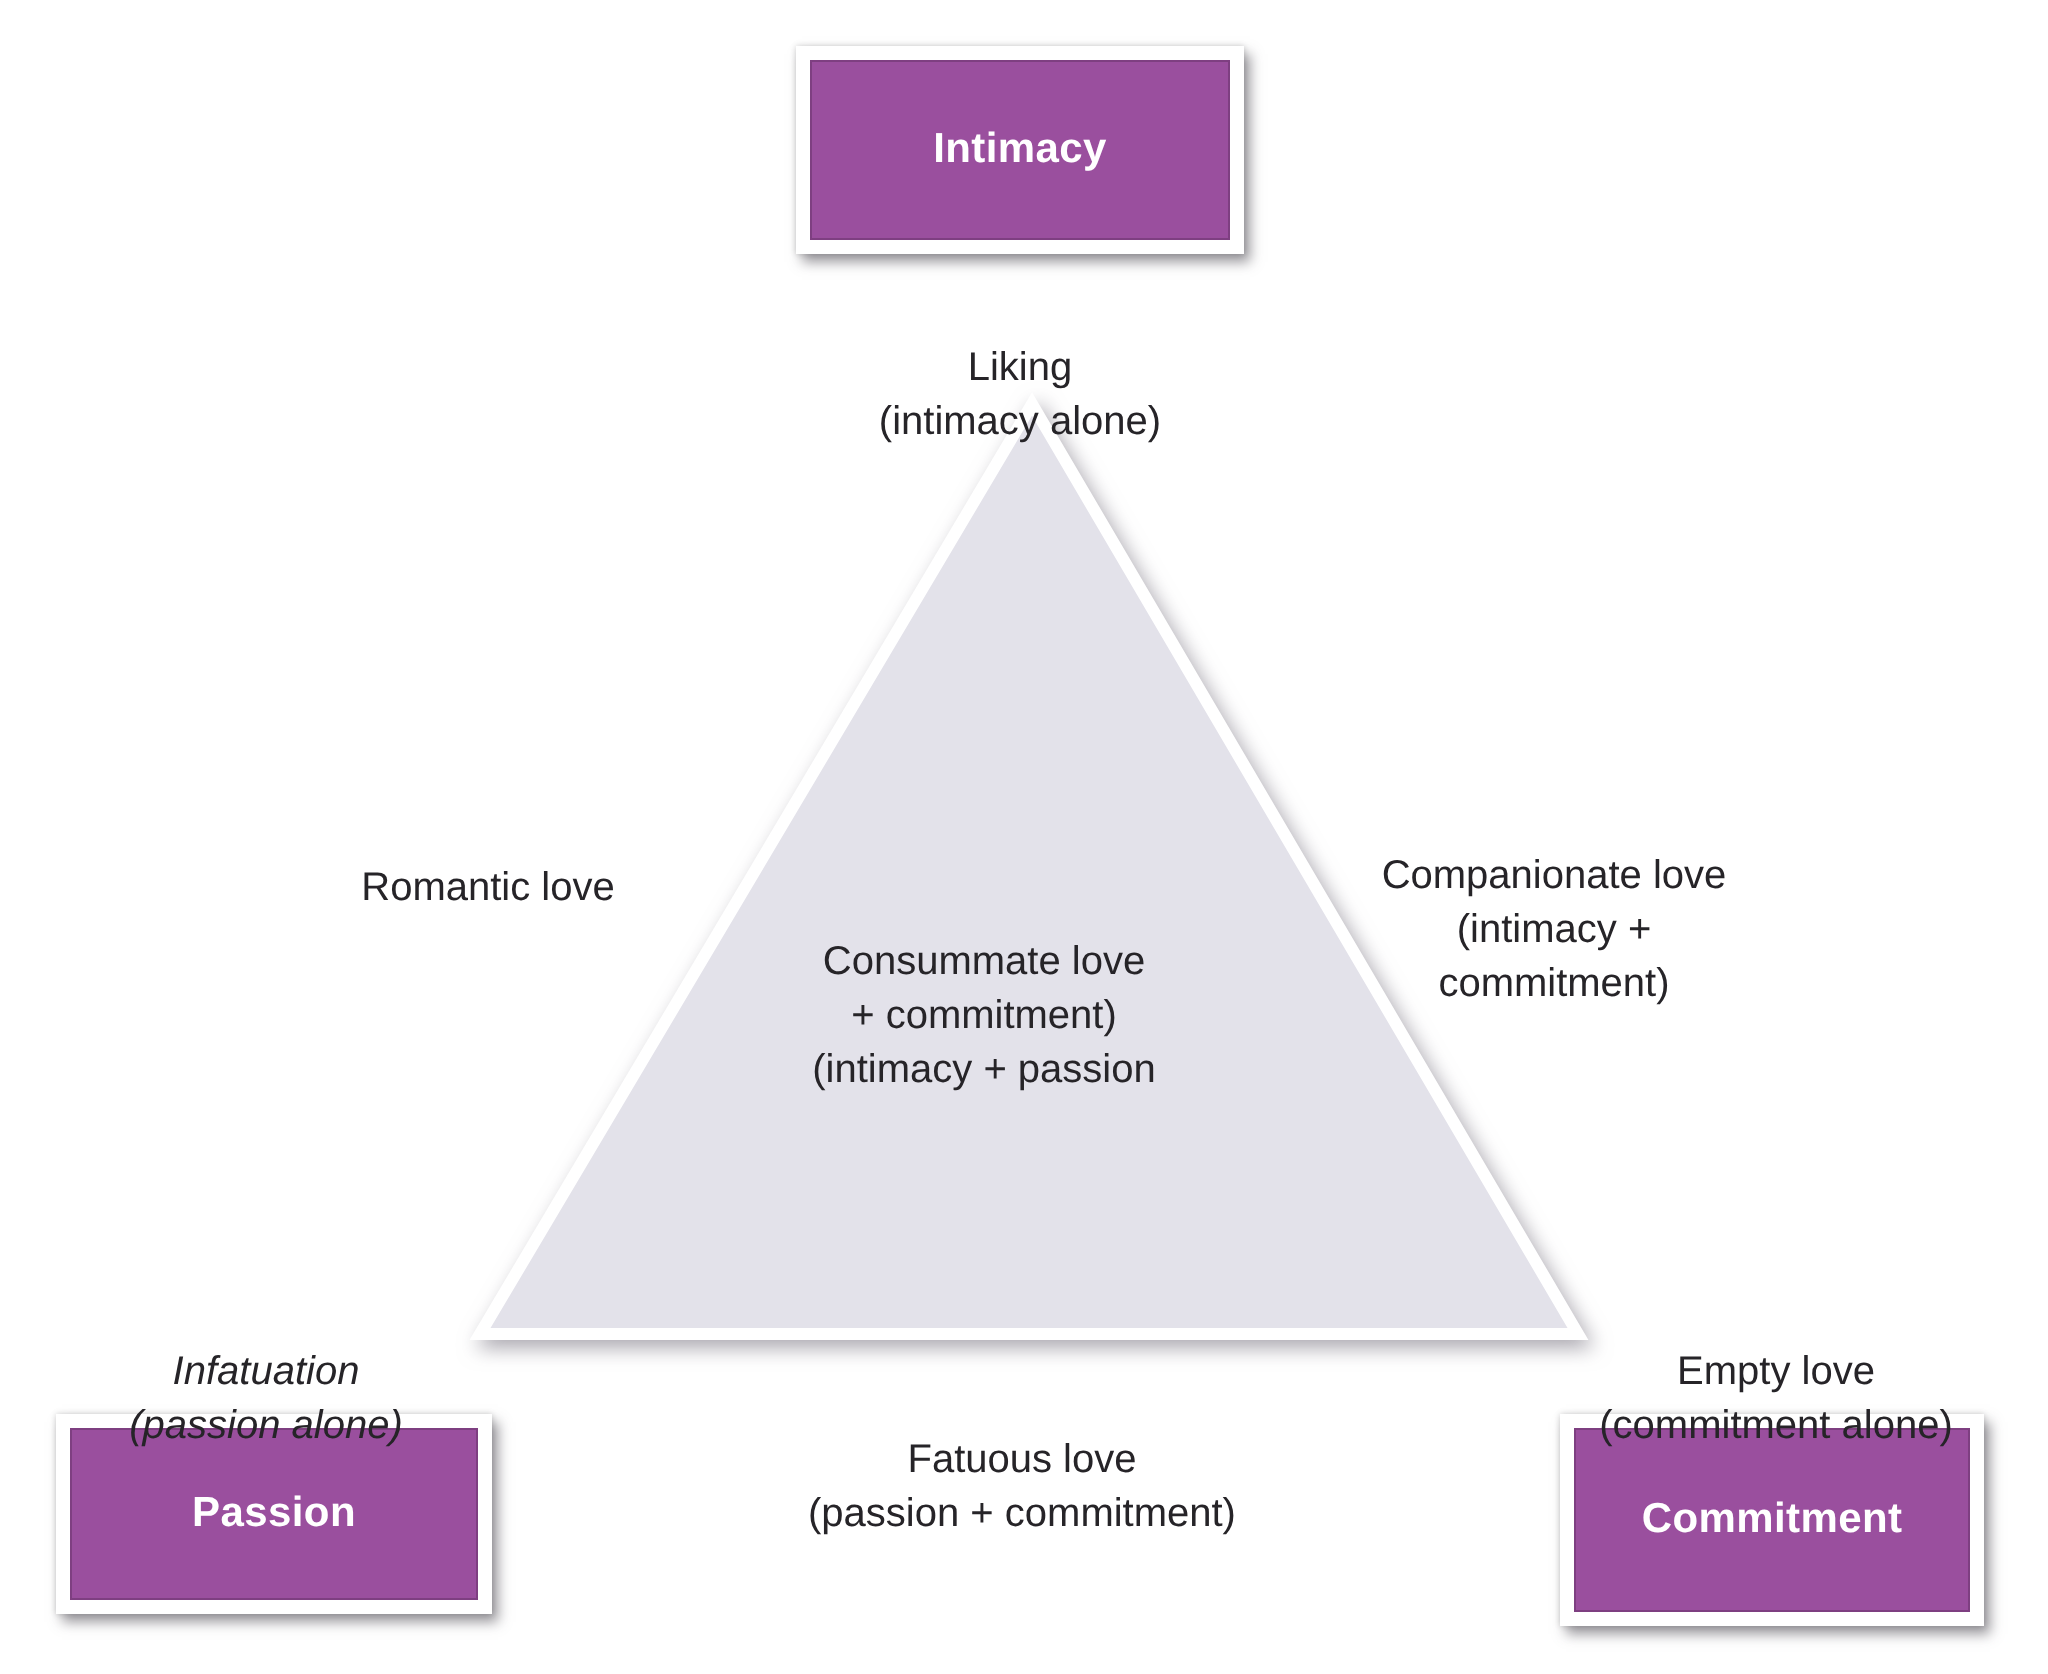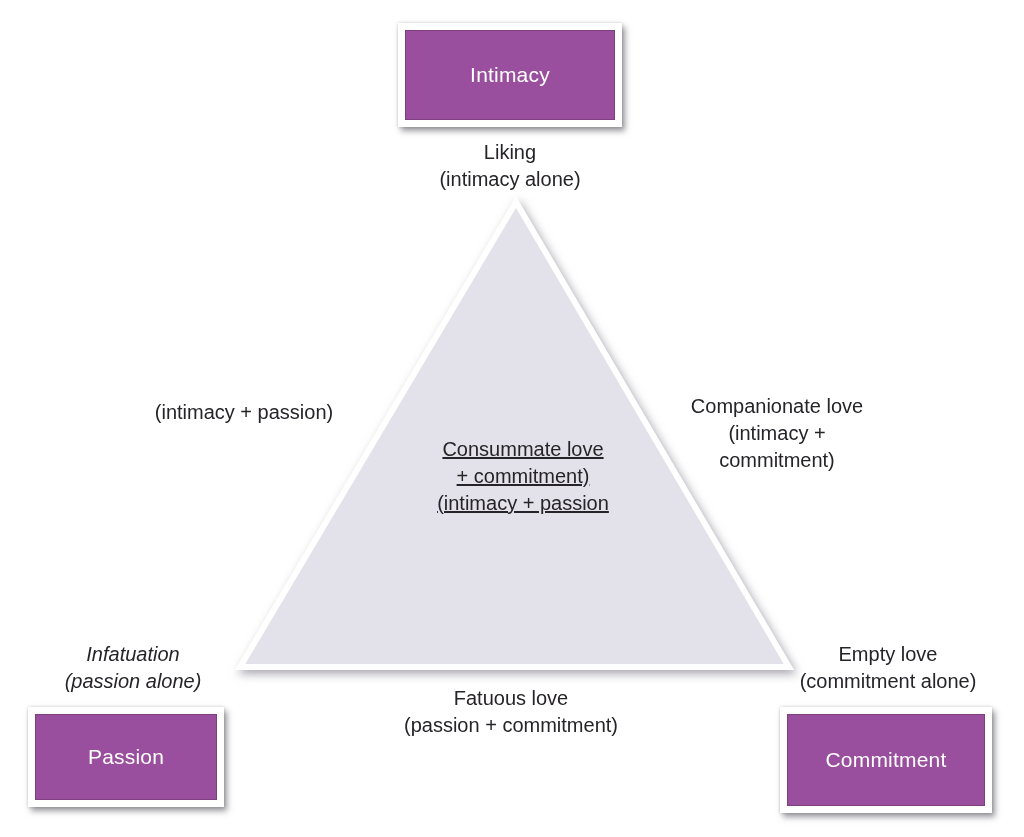--- a/index.html
+++ b/index.html
@@ -41,38 +41,39 @@
     width: 100%;
     height: 100%;
     background: var(--box-purple, #9A4F9E);
     border: 1px solid var(--box-purple-dark, #7E3F81);
     display: flex;
     align-items: center;
     justify-content: center;
   }
   .pbox-label {
     color: var(--box-label-text, #fff);
-    font-weight: normal;
+    font-weight: bold;
     font-size: 21px;
     letter-spacing: 0.2px;
   }
   .intimacy-box   { left: 398px; top: 23px;  width: 224px; height: 104px; }
-  .passion-box    { left: 28px;  top: 707px; width: 196px; height: 100px; }
+  .passion-box    { left: 28px;  top: 707px; width: 218px; height: 100px; }
   .commitment-box { left: 780px; top: 707px; width: 212px; height: 106px; }
   .label {
     position: absolute;
     text-align: center;
     font-size: 20px;
     line-height: 27px;
     color: var(--text-dark, #262428);
+    margin-top: 32px;
   }
   .liking        { left: 360px; top: 139px; width: 300px; }
   .romantic      { left: 104px; top: 399px; width: 280px; }
   .companionate  { left: 637px; top: 393px; width: 280px; }
-  .consummate    { left: 383px; top: 436px; width: 280px; text-decoration: underline; }
+  .consummate    { left: 352px; top: 436px; width: 280px; }
   .infatuation   { left: 13px;  top: 641px; width: 240px; font-style: italic; }
   .empty-love    { left: 748px; top: 641px; width: 280px; }
   .fatuous       { left: 371px; top: 685px; width: 280px; }
 </style>
 </head>
 <body>
 
 <div class="canvas">
 
   <svg class="triangle-svg" width="1024" height="837" viewBox="0 0 1024 837" xmlns="http://www.w3.org/2000/svg">
@@ -96,21 +97,21 @@
       <span class="pbox-label">Commitment</span>
     </div>
   </div>
 
   <div class="label liking">
     <div>Liking</div>
     <div>(intimacy alone)</div>
   </div>
 
   <div class="label romantic">
-    <div>(intimacy + passion)</div>
+    <div>Romantic love</div>
   </div>
 
   <div class="label companionate">
     <div>Companionate love</div>
     <div>(intimacy +</div>
     <div>commitment)</div>
   </div>
 
   <div class="label consummate">
     <div>Consummate love</div>

